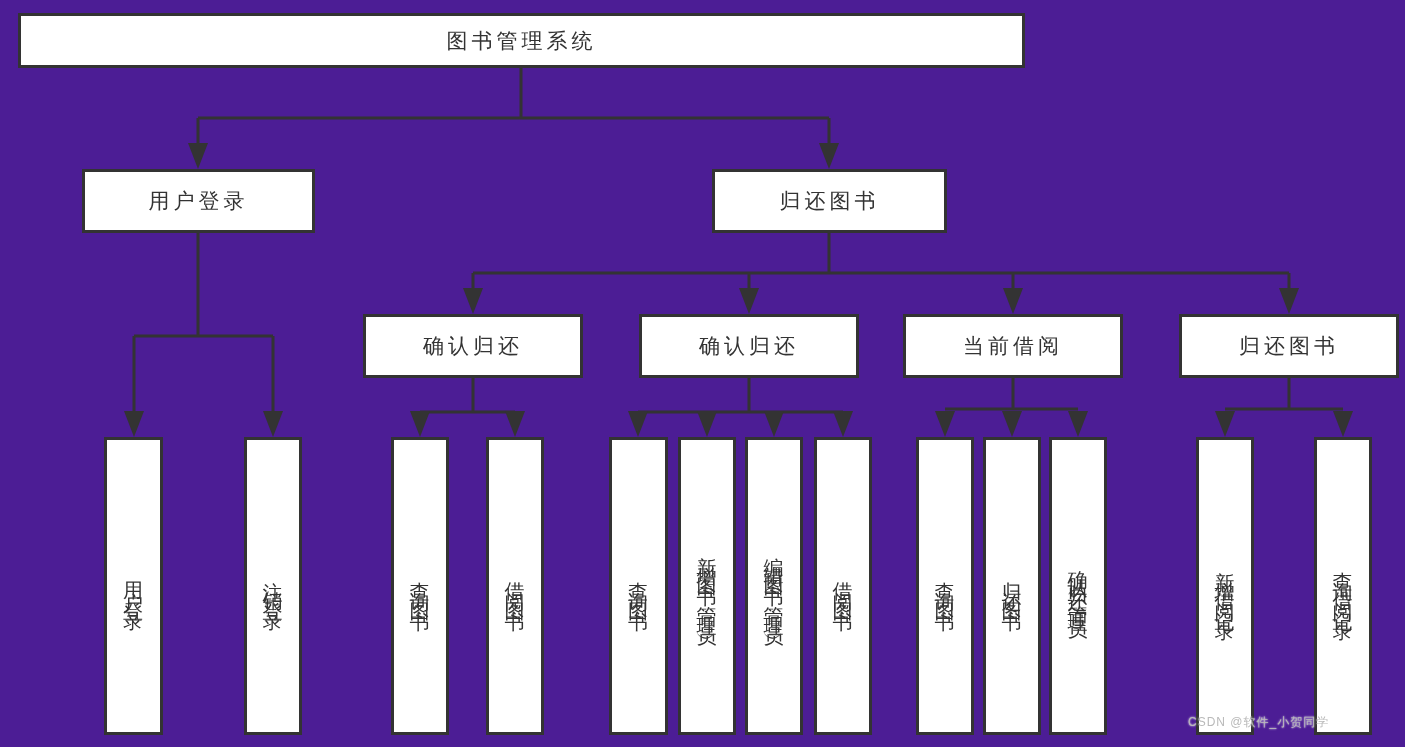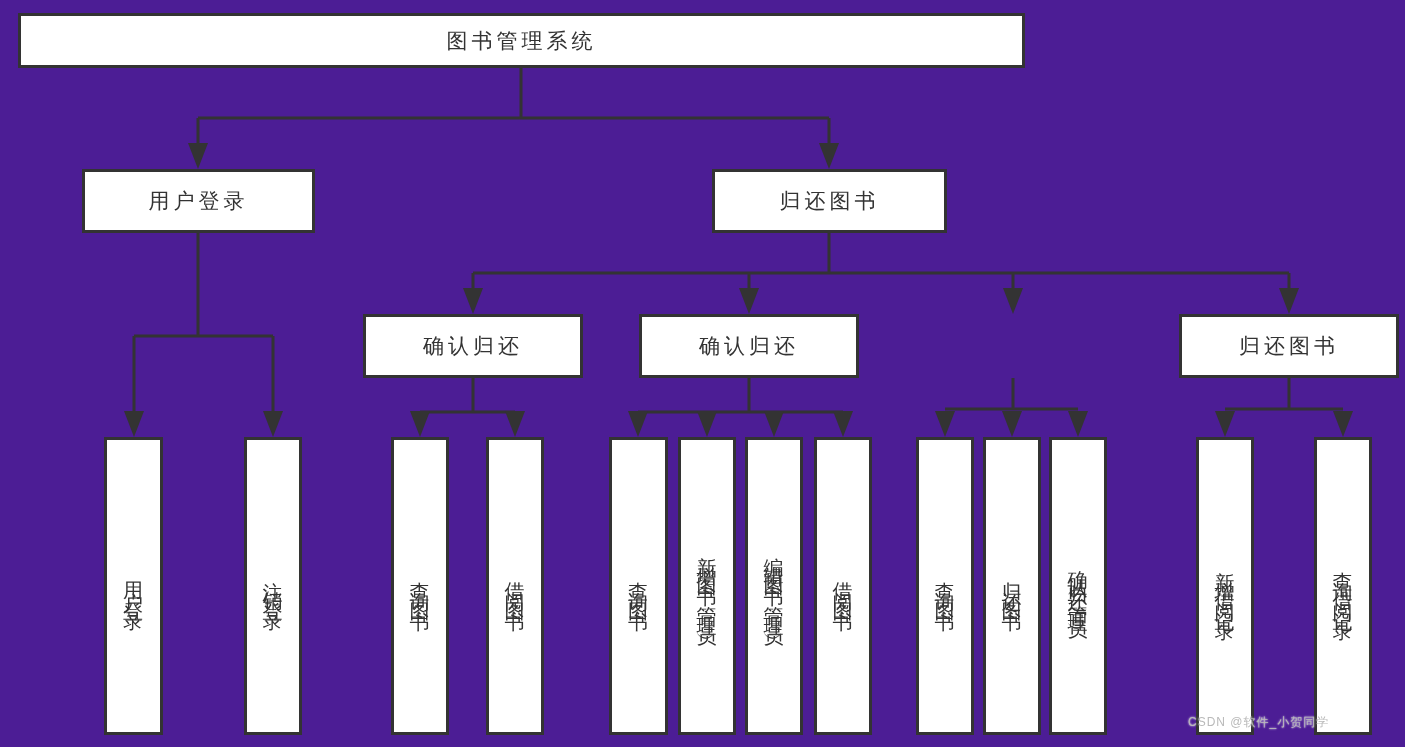--- a/index.html
+++ b/index.html
@@ -107,20 +107,23 @@
   <div class="box" style="left:712px; top:169px; width:235px; height:64px;">
     <span class="hlabel">归还图书</span>
   </div>
 
   <div class="box" style="left:363px; top:314px; width:220px; height:64px;">
     <span class="hlabel">确认归还</span>
   </div>
   <div class="box" style="left:639px; top:314px; width:220px; height:64px;">
     <span class="hlabel">确认归还</span>
   </div>
+  <div class="box" style="left:903px; top:314px; width:220px; height:64px;">
+    <span class="hlabel">当前借阅</span>
+  </div>
   <div class="box" style="left:1179px; top:314px; width:220px; height:64px;">
     <span class="hlabel">归还图书</span>
   </div>
 
   <div class="box leaf" style="left:104px; top:437px; width:59px; height:298px;">
     <span class="vlabel">用户登录</span>
   </div>
   <div class="box leaf" style="left:244px; top:437px; width:58px; height:298px;">
     <span class="vlabel">注销登录</span>
   </div>

